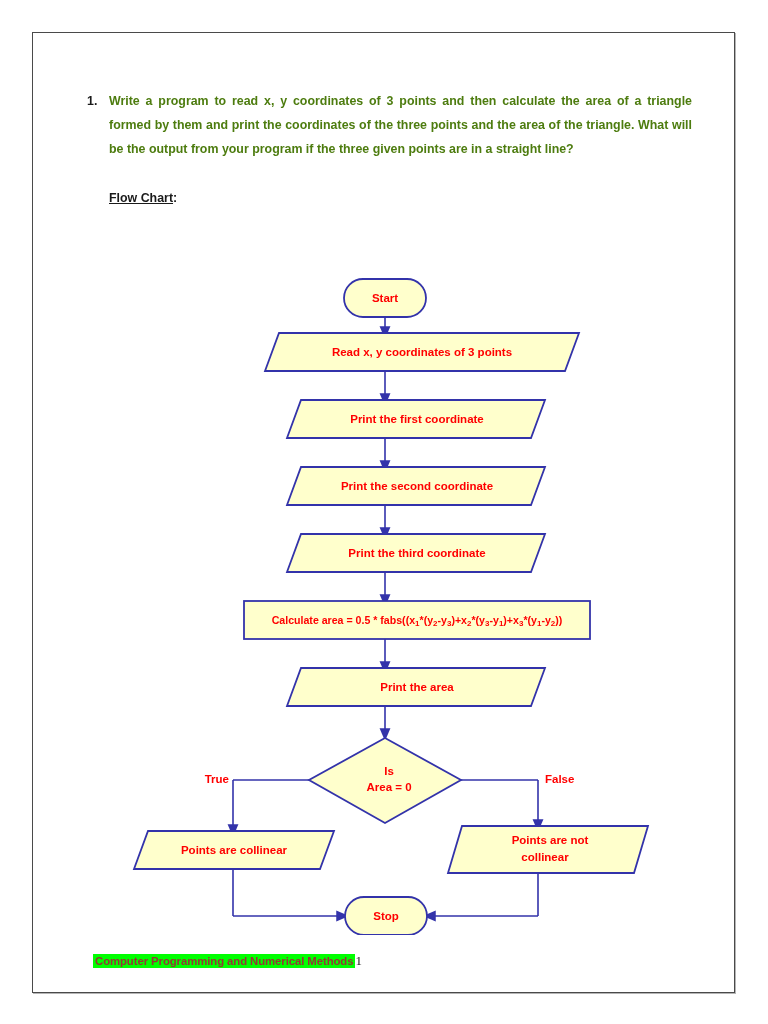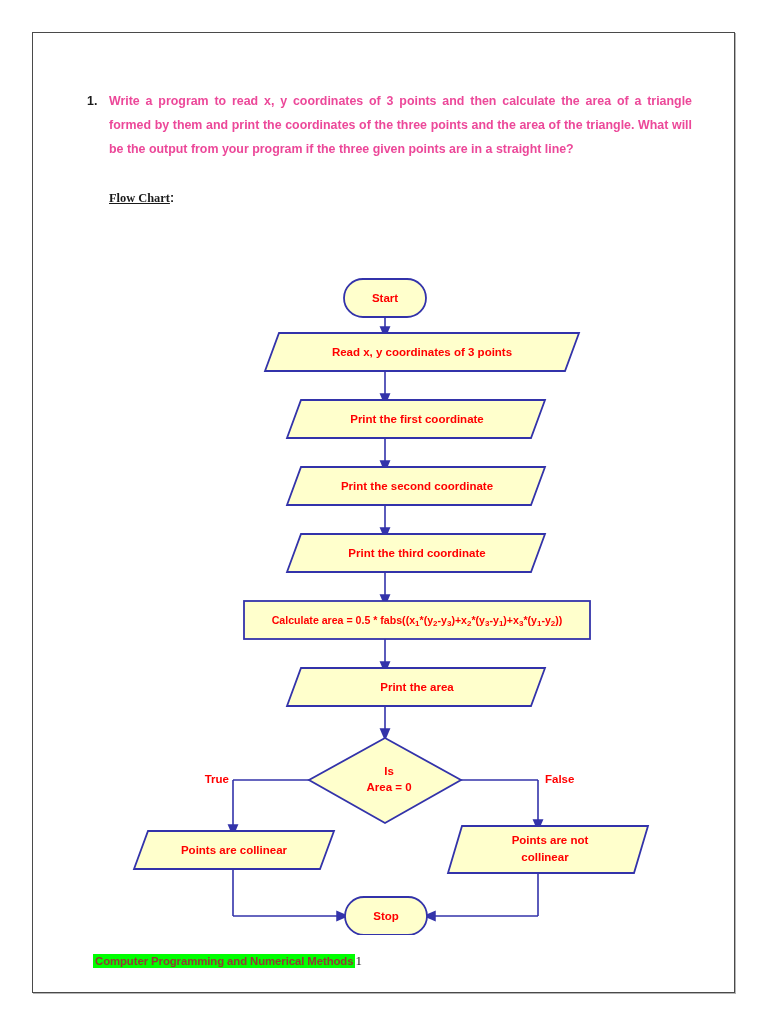--- a/index.html
+++ b/index.html
@@ -47,34 +47,34 @@
     font-weight: bold;
     color: #1a1a1a;
     width: 22px;
     flex: 0 0 22px;
     line-height: 1.95;
   }
   .q-text {
     flex: 1;
     font-size: 12.4px;
     font-weight: bold;
-    color: #ec4899;
+    color: #4d7c0f;
     line-height: 1.95;
     text-align: justify;
   }
 
   .flowchart-label {
     position: absolute;
     left: 76px;
     top: 158px;
     font-size: 12.4px;
     font-weight: bold;
     color: #1a1a1a;
   }
-  .flowchart-label u { text-decoration: underline; font-family: Liberation Serif, serif; }
+  .flowchart-label u { text-decoration: underline; }
 
   
   .chart-wrap {
     position: absolute;
     left: 0px;
     top: 202px;
     width: 703px;
     height: 700px;
   }
   svg.flow { display: block; }

